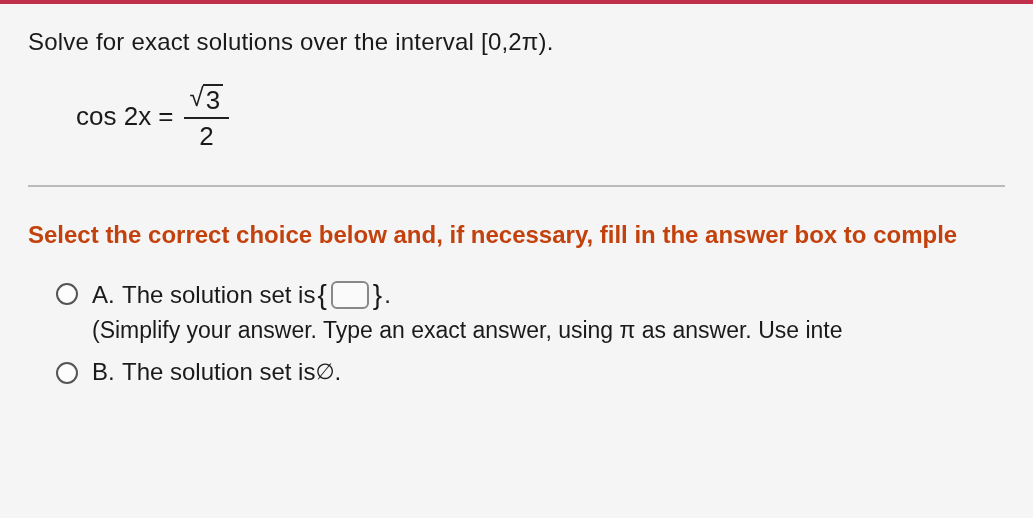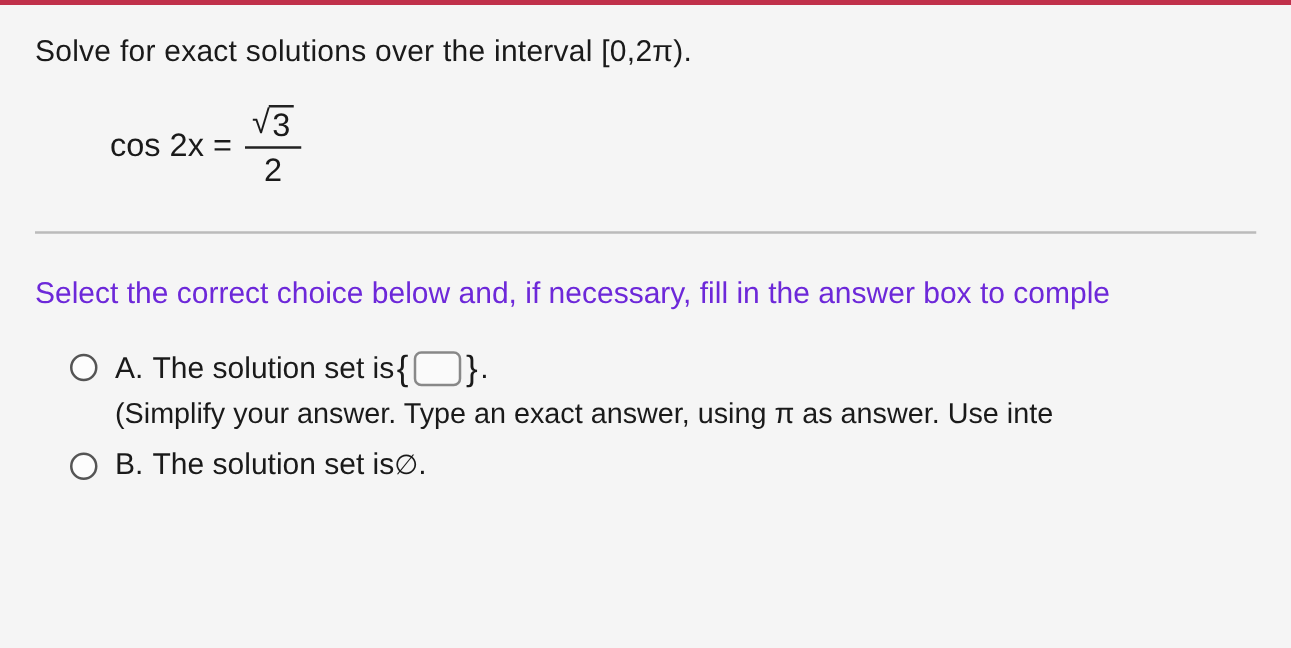--- a/index.html
+++ b/index.html
@@ -28,21 +28,21 @@
     }
     .question-text {
       font-size: 24px;
       color: #1a1a1a;
       margin-bottom: 28px;
       letter-spacing: 0.2px;
     }
     .equation {
       font-size: 26px;
       color: #1a1a1a;
-      margin-left: 60px;
+      margin-left: 48px;
       margin-bottom: 36px;
       display: flex;
       align-items: center;
       text-align: center;
     }
     .equation .lhs {
       margin-right: 6px;
     }
     .fraction {
       display: inline-flex;
@@ -76,23 +76,24 @@
       line-height: 1.1;
       margin-left: -1px;
     }
     .divider {
       border: none;
       border-top: 2px solid #bbb;
       margin: 10px 0 34px 0;
     }
     .instruction {
       font-size: 24px;
-      color: #6d28d9;
+      color: #c2410c;
       margin-bottom: 30px;
       white-space: nowrap;
+      font-weight: bold;
     }
     .choice {
       display: flex;
       align-items: flex-start;
       margin-left: 28px;
       margin-bottom: 14px;
     }
     .radio {
       width: 22px;
       height: 22px;

